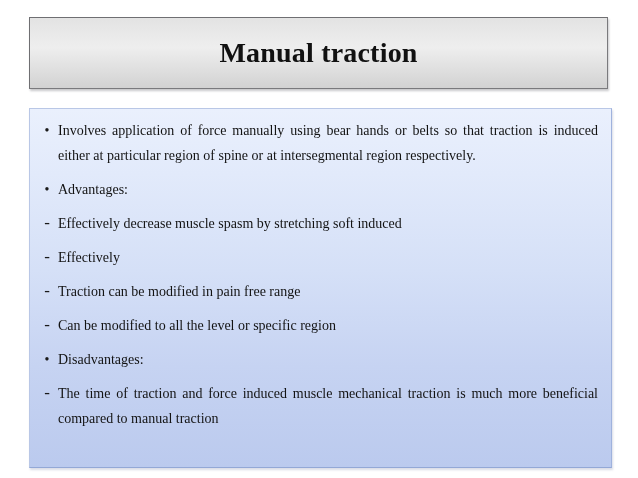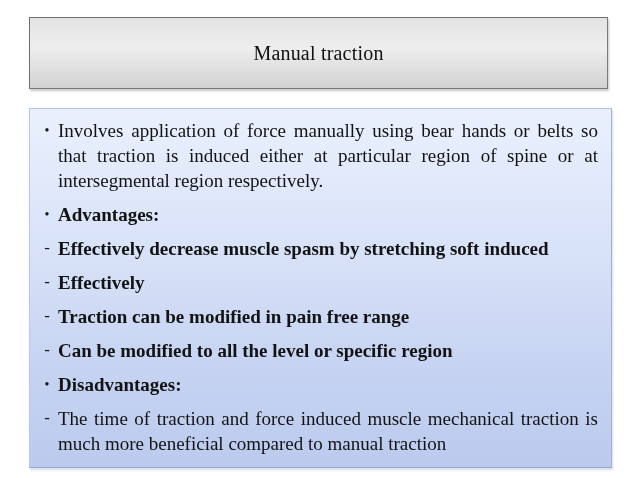--- a/index.html
+++ b/index.html
@@ -32,25 +32,25 @@
     border: 1px solid #7a7a7d;
     border-top-color: #6f6f72;
     border-left-color: #6f6f72;
     background: linear-gradient(to bottom, #e3e3e3 0%, #eeeeee 42%, #e0e0e0 72%, #d2d2d2 100%);
     box-shadow: 1px 2px 2px rgba(120,120,125,0.40);
     display: flex;
     align-items: center;
     justify-content: center;
   }
   .title-text {
-    font-size: 20px;
+    font-size: 28px;
     line-height: 1.1;
     color: #111111;
     letter-spacing: 0.2px;
-    font-weight: normal;
+    font-weight: bold;
     margin: 0;
   }
 
   
   .content-box {
     position: absolute;
     left: 29px;
     top: 108px;
     width: 583px;
     height: 360px;
@@ -85,31 +85,30 @@
     color: #1a1a1a;
     user-select: none;
   }
   .bullet-marker.dash {
     font-size: 17px;
     line-height: 24px;
   }
 
   .bullet-text {
     flex: 1 1 auto;
-    font-size: 19px;
+    font-size: 14px;
     line-height: 25px;
     color: #131313;
     text-align: justify;
     text-justify: inter-word;
     padding-right: 2px;
   }
   
   .bullet-text.nowrapjust {
     text-align: left;
-    font-weight: bold;
   }
 </style>
 </head>
 <body>
 
 <div class="slide">
 
   <div class="title-box">
     <h1 class="title-text">Manual traction</h1>
   </div>

